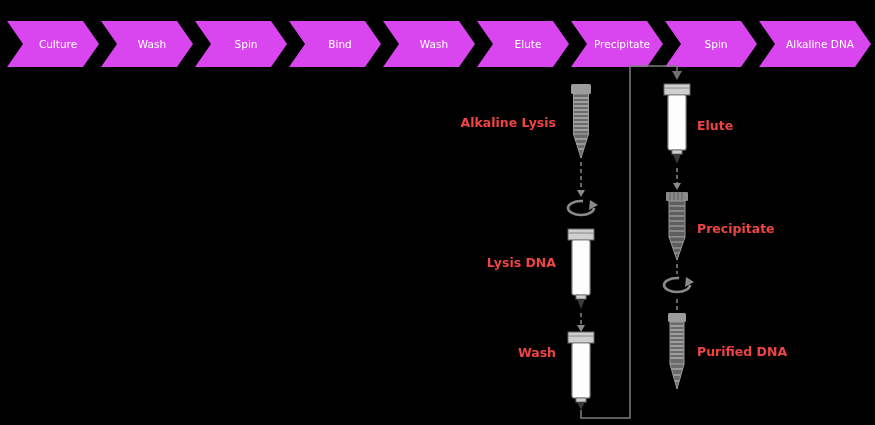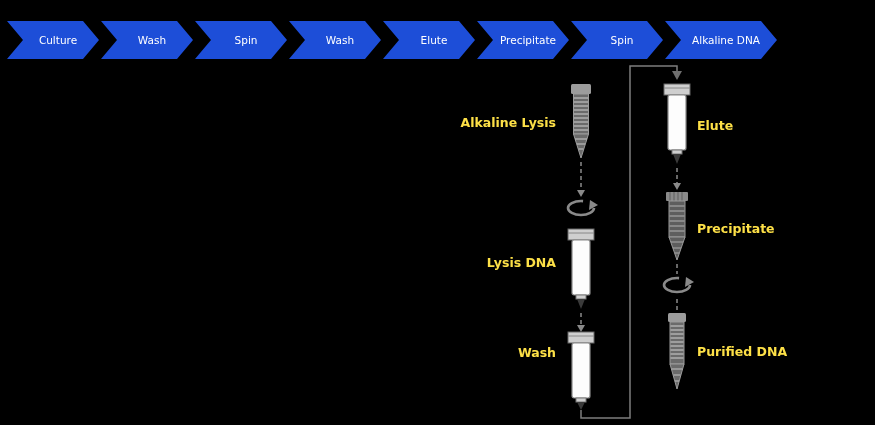--- a/index.html
+++ b/index.html
@@ -10,36 +10,36 @@
     overflow:hidden;
   }
   .canvas{position:relative;width:875px;height:425px;background:#000;}
 
   
   .flow{
     position:absolute;left:7px;top:21px;
     display:flex;gap:2px;
   }
   .chev{
-    height:38px;width:92px;
-    background:#1d4ed8;
+    height:46px;width:92px;
+    background:#d946ef;
     color:#fff;
     display:flex;align-items:center;justify-content:center;
     font-size:10.5px;font-weight:500;
     padding-left:10px;box-sizing:border-box;
     clip-path:polygon(0 0, calc(100% - 16px) 0, 100% 50%, calc(100% - 16px) 100%, 0 100%, 16px 50%);
     white-space:nowrap;
   }
   .chev.wide{width:112px;}
 
   
   .lbl{
     position:absolute;
     font-size:12.5px;font-weight:bold;
-    color:#fde047;
+    color:#ef4444;
     white-space:nowrap;
   }
   .lbl.left{text-align:right;width:136px;left:420px;}
   .lbl.right{left:697px;}
 
   svg.art{position:absolute;left:0;top:0;}
 </style>
 </head>
 <body>
 
@@ -47,20 +47,23 @@
 
   <div class="flow">
     <div class="chev">
         <span>Culture</span>
       </div>
     <div class="chev">
         <span>Wash</span>
       </div>
     <div class="chev">
         <span>Spin</span>
+      </div>
+    <div class="chev">
+        <span>Bind</span>
       </div>
     <div class="chev">
         <span>Wash</span>
       </div>
     <div class="chev">
         <span>Elute</span>
       </div>
     <div class="chev">
         <span>Precipitate</span>
       </div>

